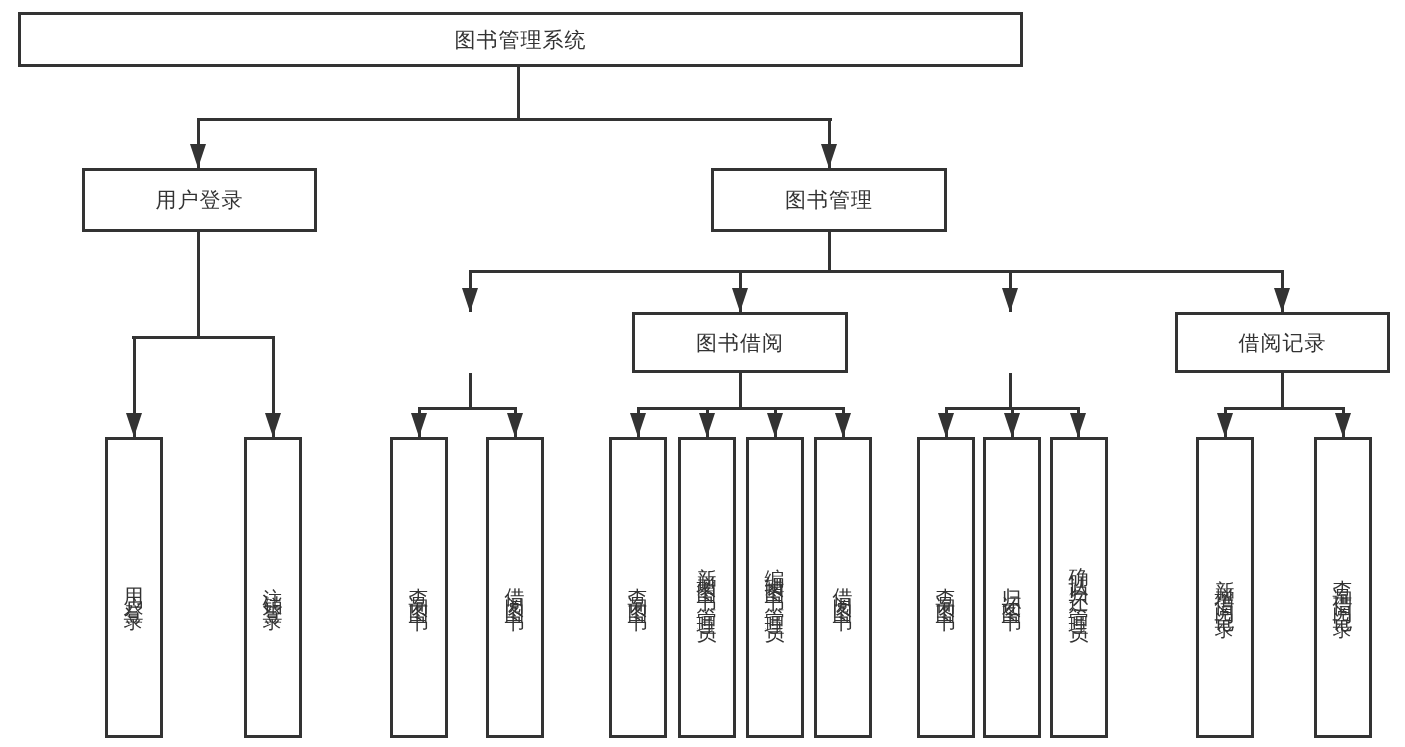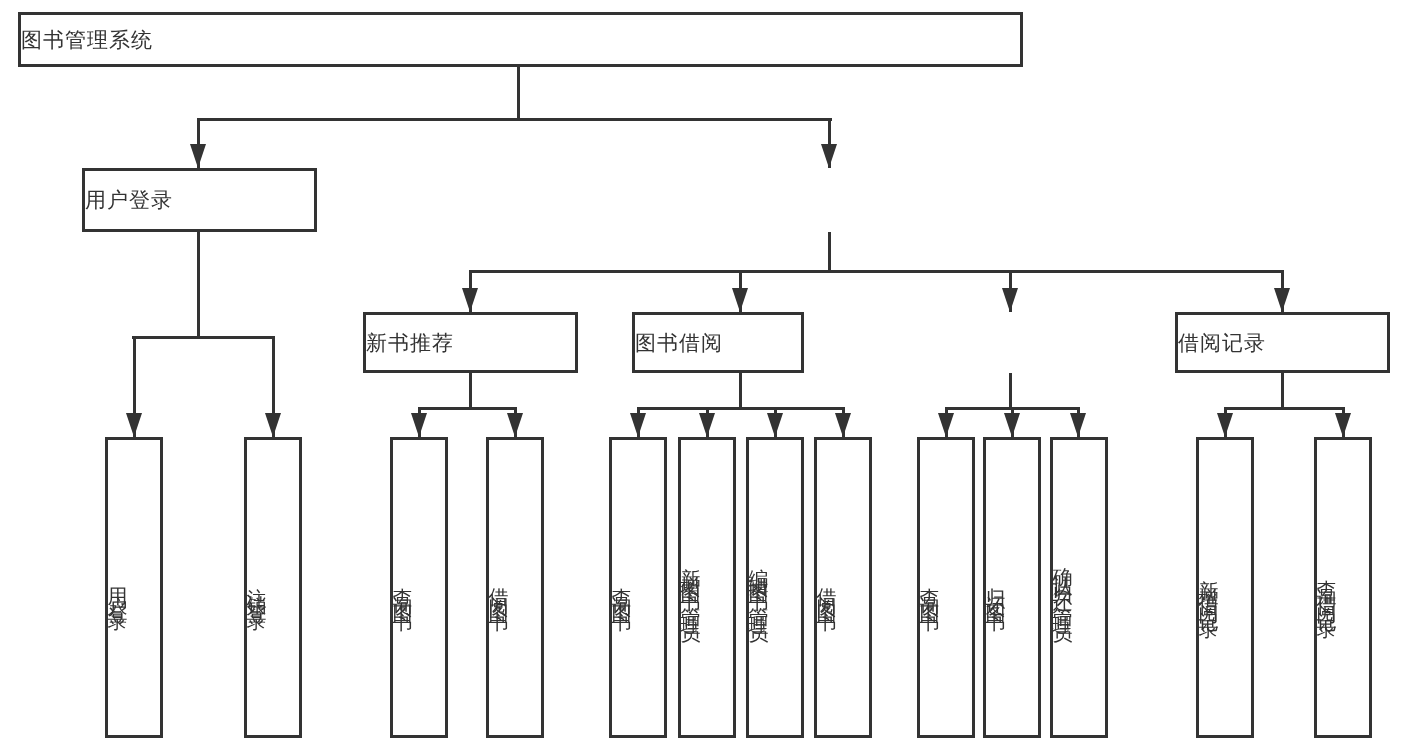--- a/index.html
+++ b/index.html
@@ -21,21 +21,21 @@
     position:absolute;width:0;height:0;
     border-left:8px solid transparent;
     border-right:8px solid transparent;
     border-top:24px solid var(--line);
   }
   .box{
     position:absolute;
     box-sizing:border-box;
     border:3px solid var(--line);
     background:var(--background);
-    display:flex;align-items:center;justify-content:flex-start;
+    display:flex;align-items:center;justify-content:center;
     color:var(--text);
   }
   .hbox{font-size:21px;letter-spacing:1px;}
   .vbox span{
     writing-mode:vertical-rl;
     text-orientation:mixed;
     font-size:20px;
     letter-spacing:8px;
     line-height:1;
   }
@@ -113,25 +113,25 @@
   <div class="ah" style="left:1217px;top:413px"></div>
   <div class="ah" style="left:1335px;top:413px"></div>
 
   <div class="box hbox" style="left:18px;top:12px;width:1005px;height:55px">
     <span>图书管理系统</span>
   </div>
 
   <div class="box hbox" style="left:82px;top:168px;width:235px;height:64px">
     <span>用户登录</span>
   </div>
+  <div class="box hbox" style="left:711px;top:168px;width:236px;height:64px">
+    <span>图书管理</span>
+  </div>
 
-  <div class="box hbox" style="left:363px;top:312px;width:215px;height:61px">
-    <span>新书推荐</span>
-  </div>
-  <div class="box hbox" style="left:632px;top:312px;width:172px;height:61px">
+  <div class="box hbox" style="left:632px;top:312px;width:216px;height:61px">
     <span>图书借阅</span>
   </div>
   <div class="box hbox" style="left:1175px;top:312px;width:215px;height:61px">
     <span>借阅记录</span>
   </div>
 
   <div class="box vbox" style="left:105px;top:437px;width:58px;height:301px">
     <span>用户登录</span>
   </div>
   <div class="box vbox" style="left:244px;top:437px;width:58px;height:301px">

